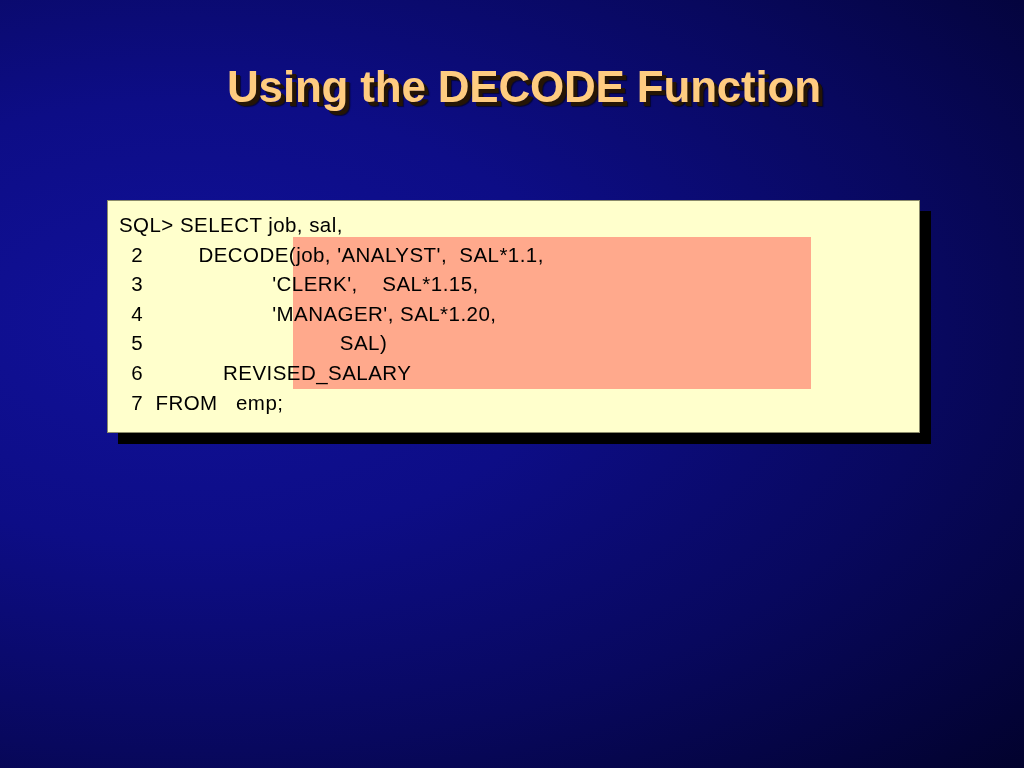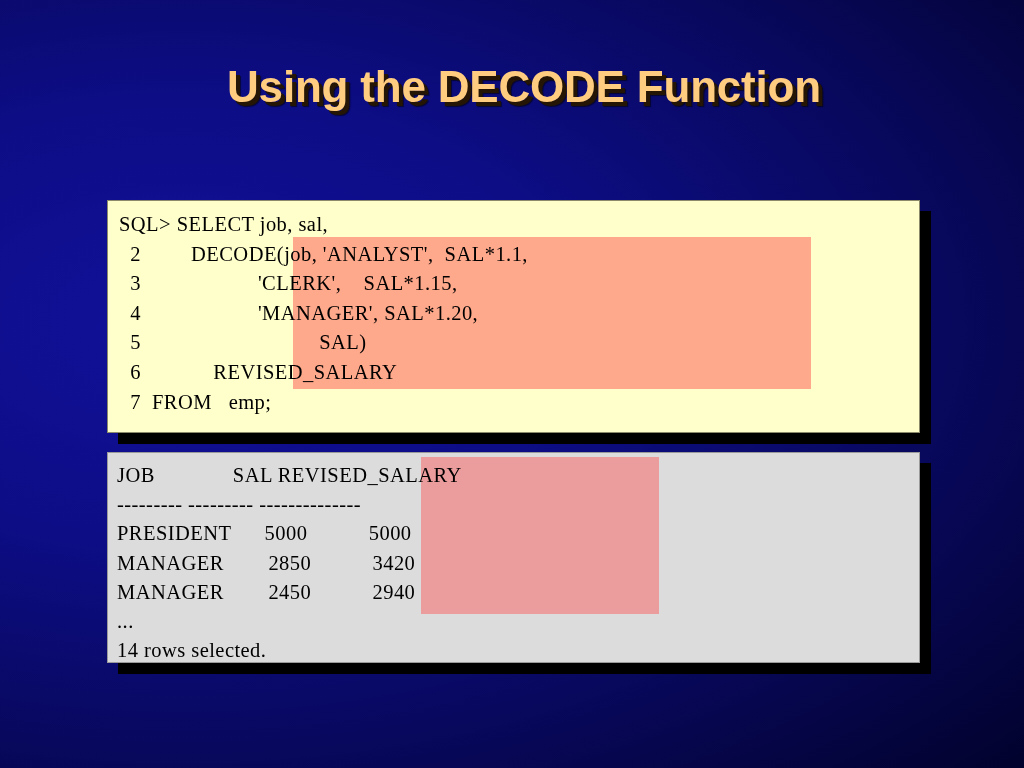--- a/index.html
+++ b/index.html
@@ -83,21 +83,21 @@
     width: 238px;
     height: 157px;
     background: #eb9c9c;
   }
 
   
   .code {
     position: absolute;
     left: 0;
     top: 0;
-    font-family: Liberation Serif, serif;
+    font-family: Liberation Sans, sans-serif;
     font-size: 20.5px;
     line-height: 29.6px;
     color: #000000;
     white-space: pre;
     letter-spacing: 0.45px;
   }
   #sql-code {
     left: 11px;
     top: 9px;
   }
@@ -120,26 +120,14 @@
       <div class="code" id="sql-code">SQL&gt; SELECT job, sal,
   2         DECODE(job, 'ANALYST',  SAL*1.1,
   3                     'CLERK',    SAL*1.15,
   4                     'MANAGER', SAL*1.20,
   5                                SAL)
   6             REVISED_SALARY
   7  FROM   emp;</div>
     </div>
   </div>
 
-  <div class="panel" id="out-panel">
-    <div class="panel-inner">
-      <div class="hl" id="out-hl"></div>
-      <div class="code" id="out-code">JOB              SAL REVISED_SALARY
---------- --------- --------------
-PRESIDENT      5000           5000
-MANAGER        2850           3420
-MANAGER        2450           2940
-...
-14 rows selected.</div>
-    </div>
-  </div>
 
 </div>
 
 </body></html>

